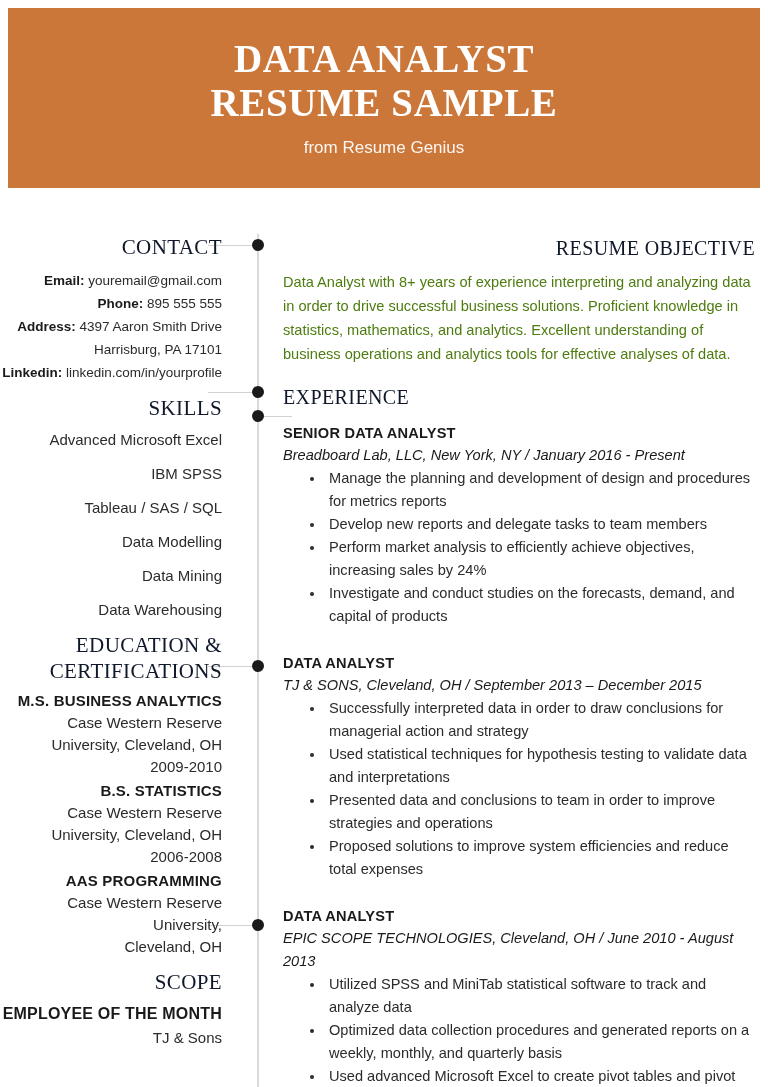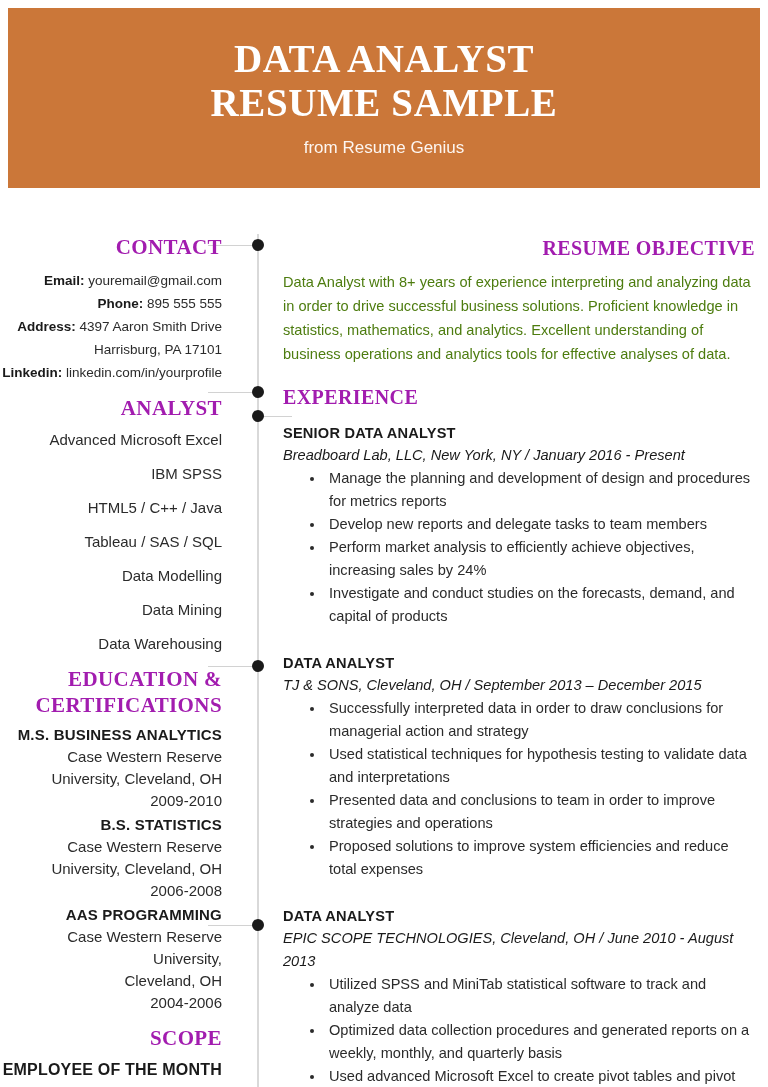--- a/index.html
+++ b/index.html
@@ -96,25 +96,25 @@
     position: absolute;
     height: 1px;
     background: #d2d2d2;
   }
   .tl-arm.left  { left: 208px; width: 46px; }
   .tl-arm.right { left: 262px; width: 30px; }
 
   
   .sec-head {
     font-family: "Liberation Serif", serif;
-    font-weight: bold;
+    font-weight: normal;
     font-size: 21px;
     line-height: 26px;
     letter-spacing: 0.4px;
-    color: #a21caf;
+    color: #0f172a;
     margin: 0;
   }
   .sec-head.right-head { font-size: 20px; }
 
   
   .contact-line {
     font-size: 13.5px;
     line-height: 23px;
     color: #2b2b2b;
   }
@@ -237,25 +237,24 @@
           <span>Harrisburg, PA 17101</span>
         </div>
         <div class="contact-line">
           <span class="lbl">Linkedin:</span>
           <span>linkedin.com/in/yourprofile</span>
         </div>
       </div>
     </div>
 
     <div>
-      <div class="sec-head" style="margin-top:11px;">ANALYST</div>
+      <div class="sec-head" style="margin-top:11px;">SKILLS</div>
       <div style="margin-top:2px;">
         <div class="skill">Advanced Microsoft Excel</div>
         <div class="skill">IBM SPSS</div>
-        <div class="skill">HTML5 / C++ / Java</div>
         <div class="skill">Tableau / SAS / SQL</div>
         <div class="skill">Data Modelling</div>
         <div class="skill">Data Mining</div>
         <div class="skill">Data Warehousing</div>
       </div>
     </div>
 
     <div>
       <div class="sec-head" style="margin-top:5px;">
         <span>EDUCATION &amp;</span><br>
@@ -273,21 +272,20 @@
         <div class="edu-title">B.S. STATISTICS</div>
         <div class="edu-body">Case Western Reserve</div>
         <div class="edu-body">University, Cleveland, OH</div>
         <div class="edu-body">2006-2008</div>
       </div>
 
       <div style="margin-top:2px;">
         <div class="edu-title">AAS PROGRAMMING</div>
         <div class="edu-body">Case Western Reserve University,</div>
         <div class="edu-body">Cleveland, OH</div>
-        <div class="edu-body">2004-2006</div>
       </div>
     </div>
 
     <div>
       <div class="sec-head" style="margin-top:11px;">SCOPE</div>
       <div style="margin-top:7px;">
         <div class="award-title">EMPLOYEE OF THE MONTH</div>
         <div class="award-body">TJ &amp; Sons</div>
 
       </div>

